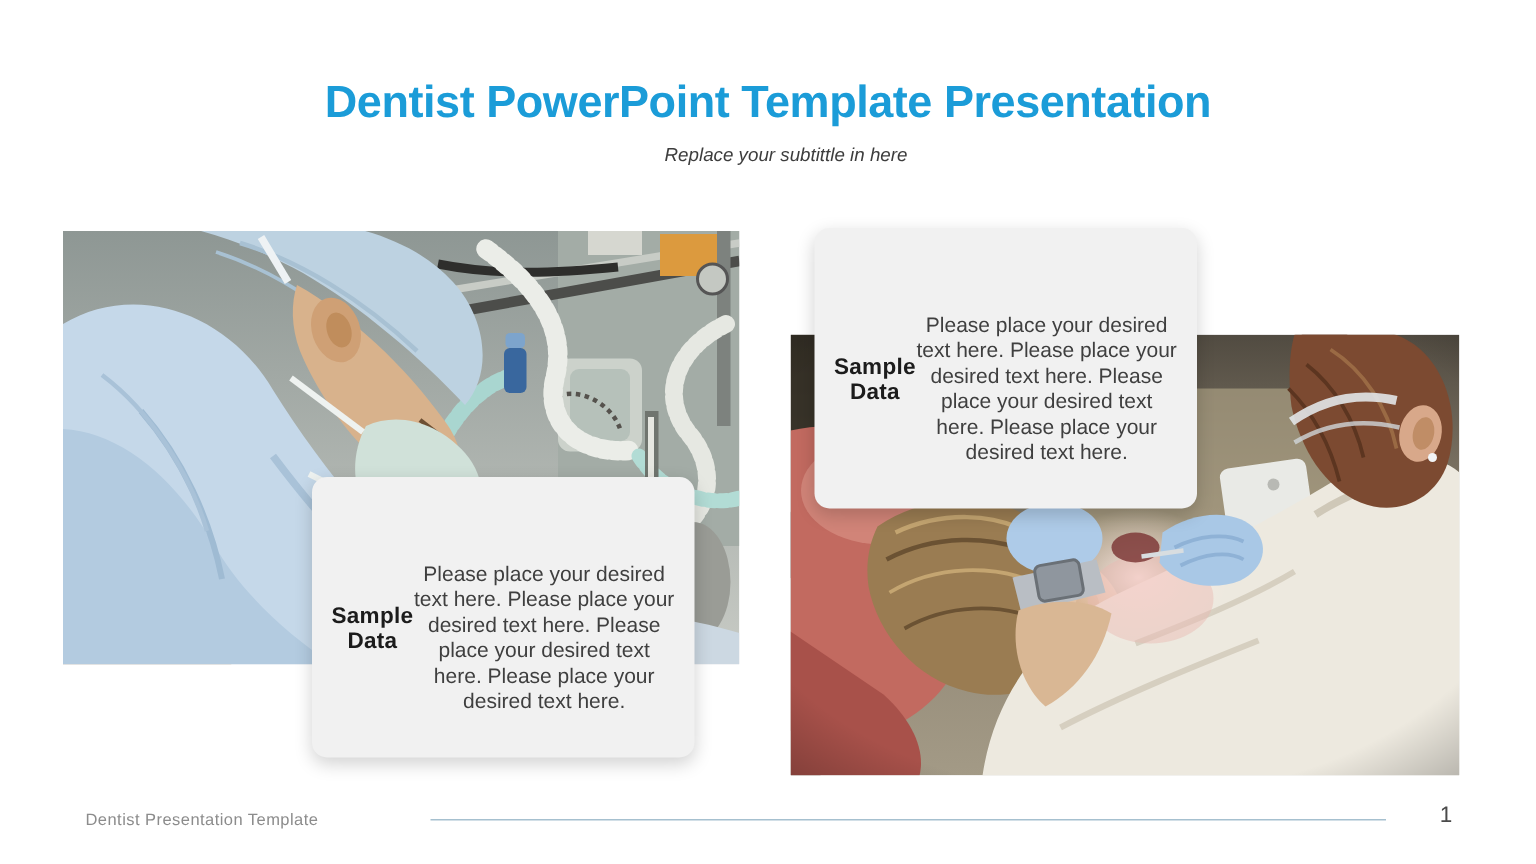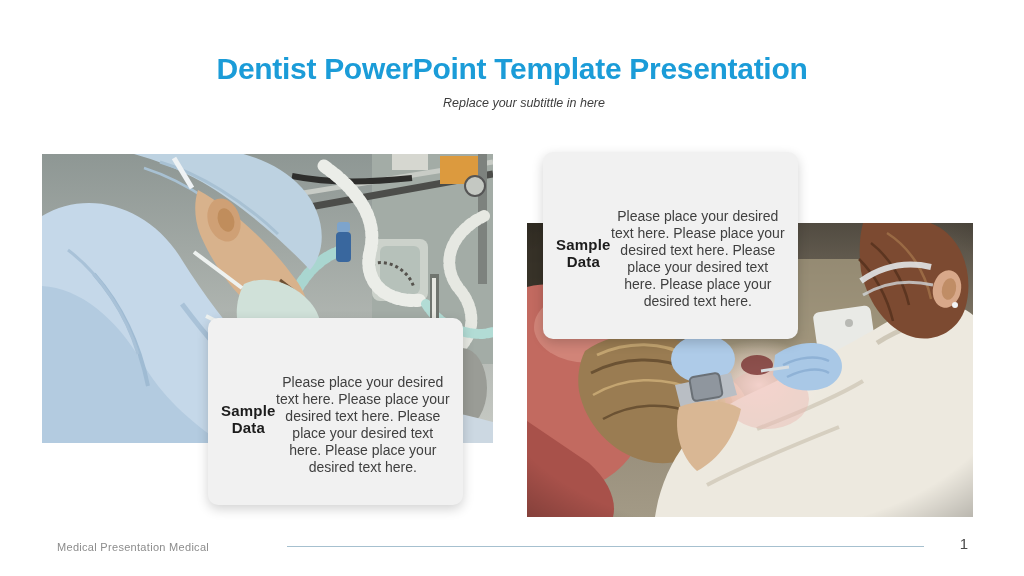--- a/index.html
+++ b/index.html
@@ -207,17 +207,17 @@
   <div class="card card-left">
     <div class="card-heading">Sample Data</div>
     <div class="card-body">Please place your desired text here. Please place your desired text here. Please place your desired text here. Please place your desired text here.</div>
   </div>
 
   <div class="card card-right">
     <div class="card-heading">Sample Data</div>
     <div class="card-body">Please place your desired text here. Please place your desired text here. Please place your desired text here. Please place your desired text here.</div>
   </div>
 
-  <div class="footer-label">Medical Presentation Medical</div>
+  <div class="footer-label">Dentist Presentation Template</div>
   <div class="footer-line"></div>
   <div class="page-number">1</div>
 
 </div>
 
 </body></html>

